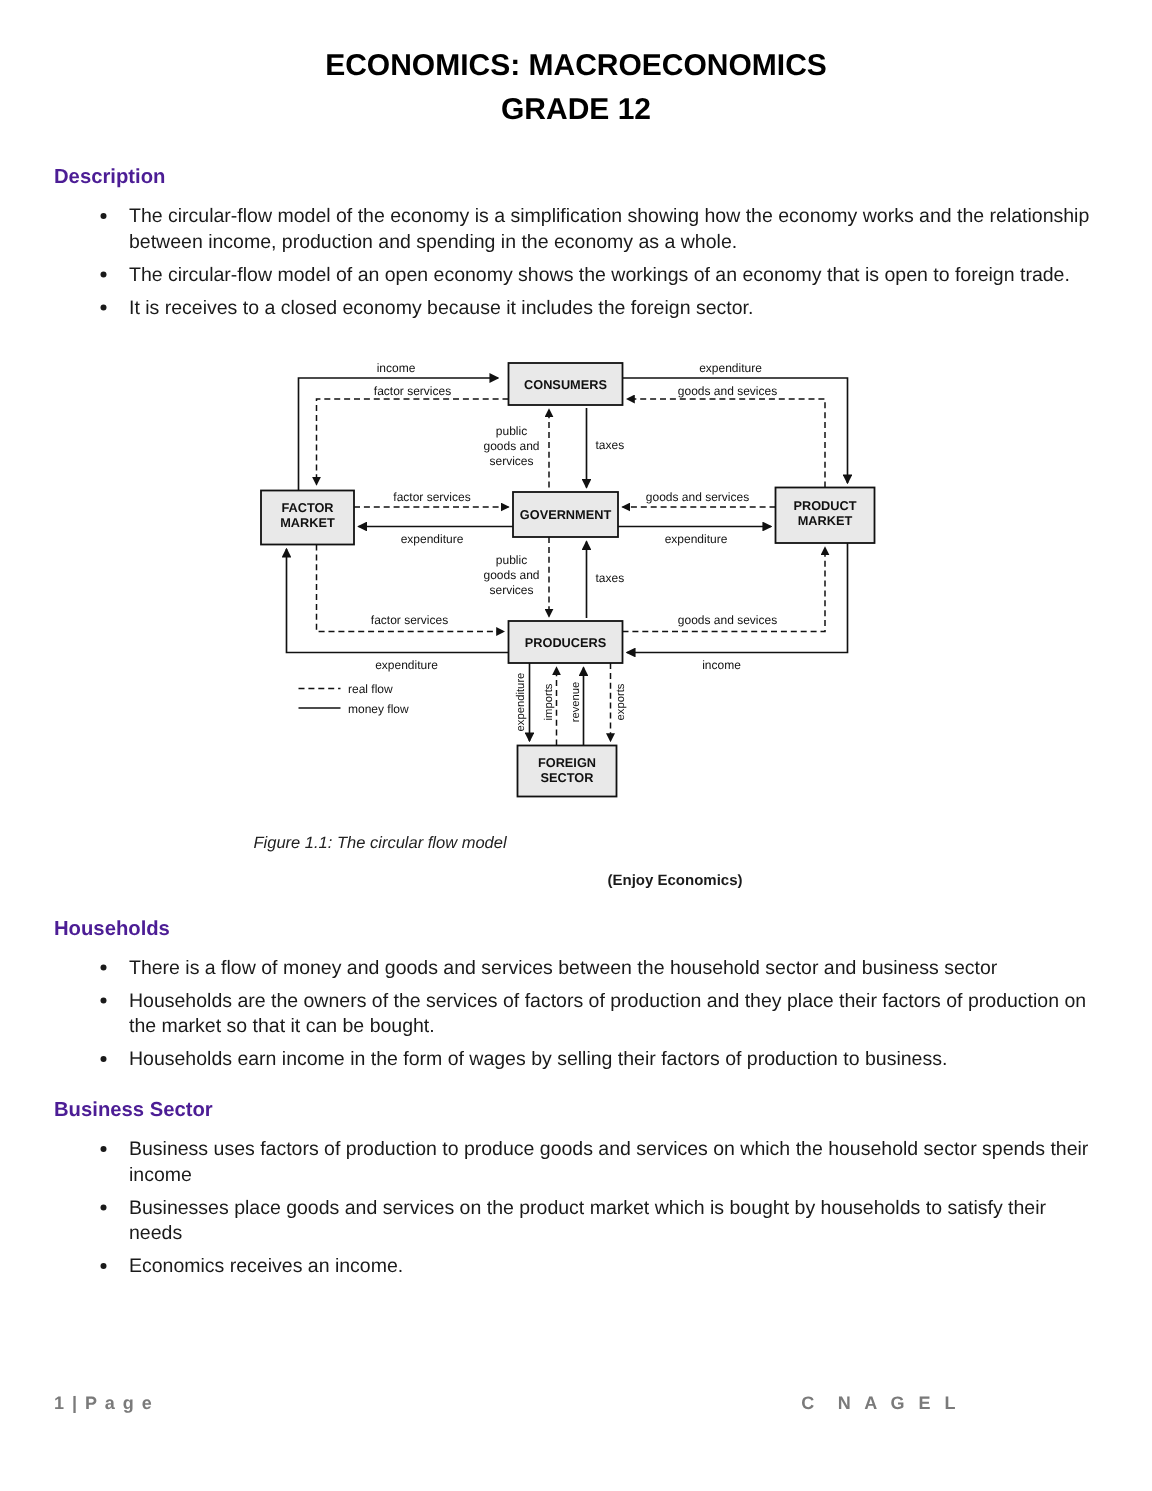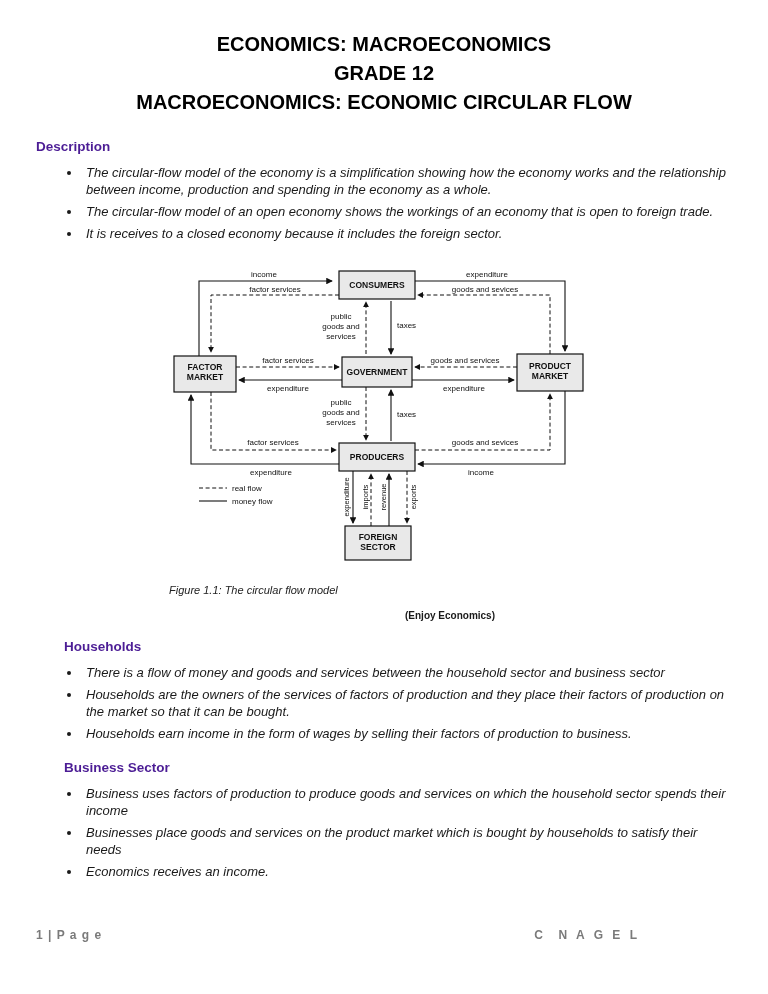--- a/index.html
+++ b/index.html
@@ -2,24 +2,24 @@
 <html><head>
 <meta charset="utf-8">
 <style>
   * { margin:0; padding:0; box-sizing:border-box; }
   body { background:#ffffff; font-family:"Liberation Sans", sans-serif; color:#1a1a1a; }
   .page { width:768px; height:994px; position:relative; background:#fff; padding:30px 36px 0; overflow:hidden;border-radius:25px; }
 
   .title-block { text-align:center; font-weight:bold; font-size:20px; line-height:29px; color:#000; margin-bottom:4px; }
 
   .section-heading { font-size:13.5px; font-weight:bold; color:#4c1d95; margin:22px 0 10px; }
-  .section-heading.tight { margin-top:18px;margin-left:28px; }
+  .section-heading.tight { margin-top:18px; }
 
   ul.bullets { list-style:disc; padding-left:46px; font-size:13px; line-height:17px; margin:0; }
-  ul.bullets li { margin-bottom:5px; padding-left:4px;font-style:italic; }
+  ul.bullets li { margin-bottom:5px; padding-left:4px; }
 
   .diagram-wrap { width:430px; margin:22px auto 0; }
   svg text { font-family:"Liberation Sans", sans-serif; fill:#111; }
   .flow-label { font-size:8px; }
   .flow-label-v { font-size:7.5px; }
   .box-label { font-size:8.5px; font-weight:bold; }
 
   .figure-caption { font-style:italic; font-size:11px; color:#222; margin-top:4px; }
   .credit { font-size:10px; font-weight:bold; margin:14px 0 0 236px; }
 
@@ -28,21 +28,20 @@
   .footer .footer-right { padding-right:92px; letter-spacing:3px; white-space:pre; }
 </style>
 </head>
 <body>
 
 <div class="page">
 
   <div class="title-block">
     <div>ECONOMICS: MACROECONOMICS</div>
     <div>GRADE 12</div>
-    <div>MACROECONOMICS: ECONOMIC CIRCULAR FLOW</div>
   </div>
 
   <div class="section-heading">Description</div>
   <ul class="bullets">
     <li>The circular-flow model of the economy is a simplification showing how the economy works and the relationship between income, production and spending in the economy as a whole.</li>
     <li>The circular-flow model of an open economy shows the workings of an economy that is open to foreign trade.</li>
     <li>It is receives to a closed economy because it includes the foreign sector.</li>
   </ul>
 
   <div class="diagram-wrap">

